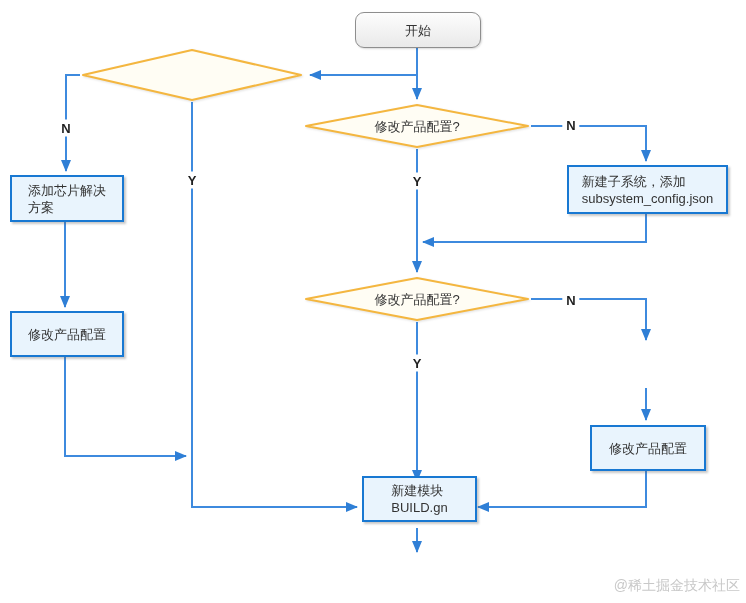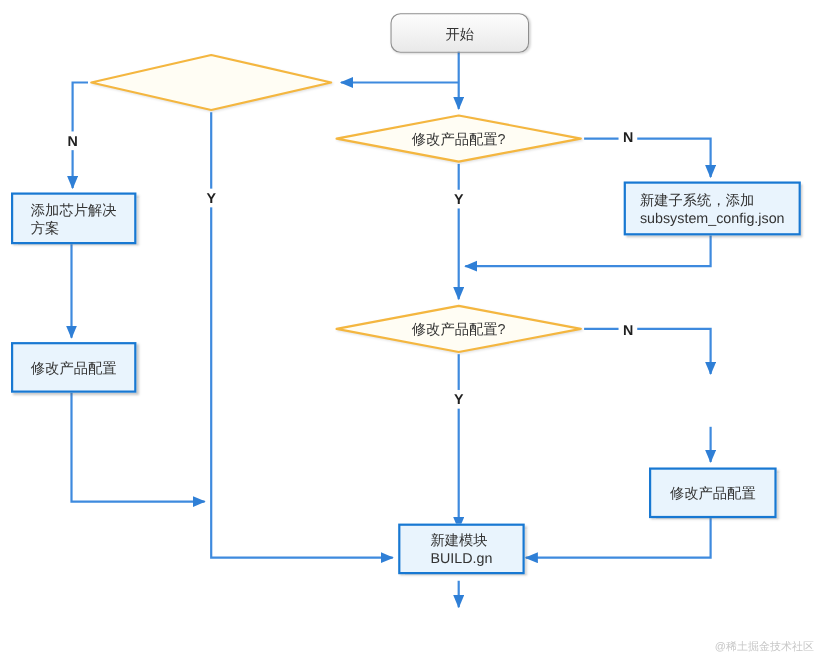--- a/index.html
+++ b/index.html
@@ -22,21 +22,21 @@
   }
   .decision{background:transparent;}
   .decision svg{position:absolute;left:0;top:0;width:100%;height:100%;
     filter:drop-shadow(1.5px 1.5px 1px rgba(0,0,0,0.12));}
   .decision polygon{fill:#fffdf4;stroke:#f4b63f;stroke-width:2;stroke-linejoin:round;}
   .branch-label{
     position:absolute;transform:translate(-50%,-50%);
     background:#fff;padding:1px 4px;font-size:13px;font-weight:600;color:#1f1f1f;z-index:3;
   }
   .watermark{
-    position:absolute;right:6px;bottom:8px;font-size:10px;color:#c8c8c8;z-index:1;
+    position:absolute;right:6px;bottom:8px;font-size:14px;color:#c8c8c8;z-index:1;
   }
 </style>
 </head>
 <body>
 
 <div id="canvas">
 
   <svg id="edges">
     <defs>
       <marker id="arr" markerWidth="13" markerHeight="11" refX="11" refY="5" orient="auto" markerUnits="userSpaceOnUse">

